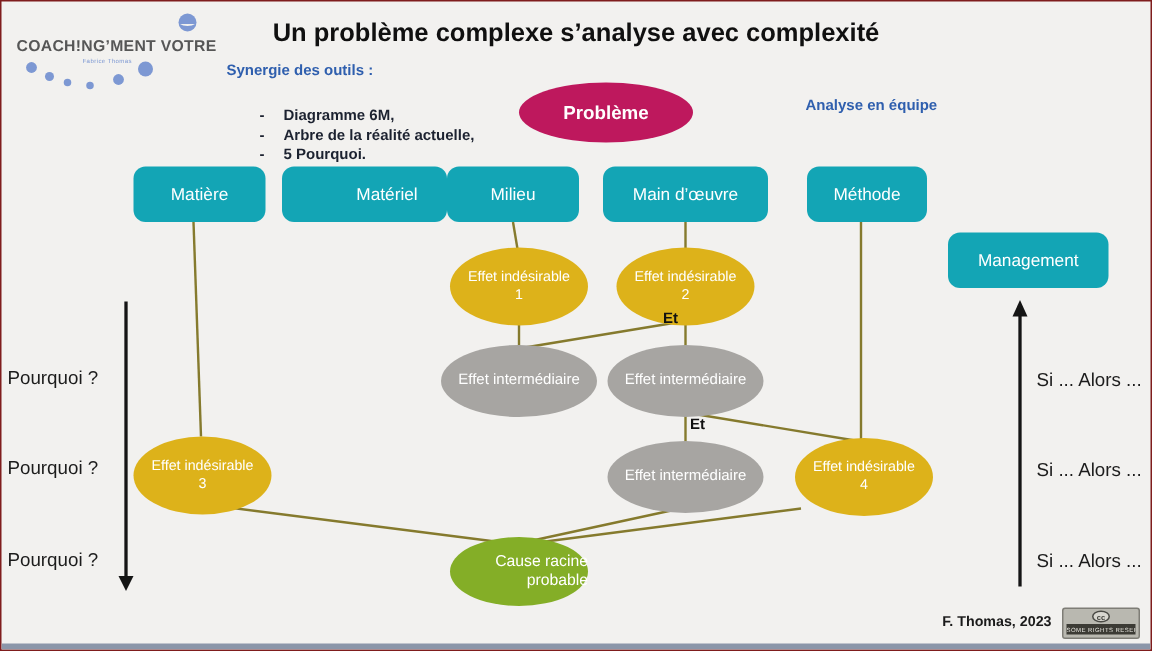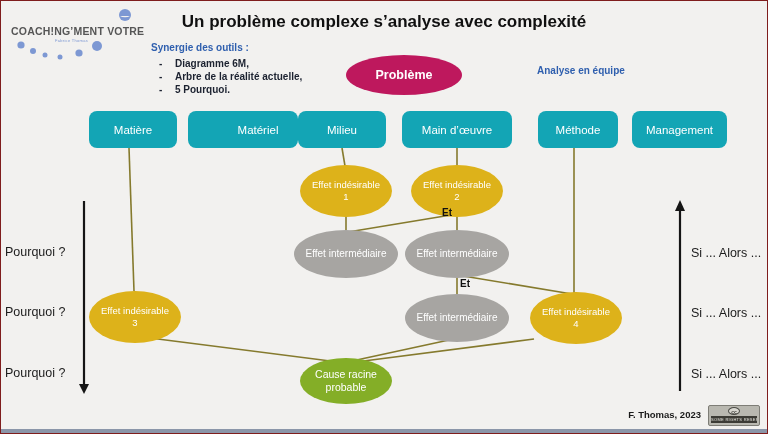--- a/index.html
+++ b/index.html
@@ -11,21 +11,21 @@
   .bottom-strip{position:absolute;left:0;right:0;bottom:0;height:4px;background:#8b96a9;}
 
   
   .logo{position:absolute;left:8px;top:6px;width:150px;height:58px;}
   .logo-text{position:absolute;left:2px;top:18px;font-size:10.5px;font-weight:bold;color:#565656;letter-spacing:.2px;white-space:nowrap;}
   .logo-sub{position:absolute;left:46px;top:31px;font-size:4px;color:#7d98d3;letter-spacing:.3px;}
   .title{position:absolute;left:0;right:0;top:11px;text-align:center;font-size:17px;font-weight:bold;color:#101010;}
 
   .tools{position:absolute;left:150px;top:41px;width:200px;}
   .tools-heading{font-size:10px;font-weight:bold;color:#2f5fae;margin-bottom:2px;}
-  .tools ul{list-style:none;margin:4px;padding:0;}
+  .tools ul{list-style:none;margin:18px;padding:0;}
   .tools li{position:relative;padding-left:20px;font-size:10px;font-weight:bold;color:#1c2230;line-height:13px;}
   .tools li::before{content:"-";position:absolute;left:4px;}
 
   .team-note{position:absolute;left:536px;top:64px;font-size:10px;font-weight:bold;color:#2f5fae;}
 
   .problem{
     position:absolute;left:345px;top:54px;width:116px;height:40px;border-radius:50%;
     background:#be185d;color:#fff;font-size:12.5px;font-weight:bold;
     display:flex;align-items:center;justify-content:center;
   }
@@ -33,30 +33,30 @@
   
   .mbox{
     position:absolute;top:110px;height:37px;border-radius:8px;background:#13a5b5;
     color:#fff;font-size:11.5px;display:flex;align-items:center;justify-content:center;
   }
   .mbox.m1{left:88px;width:88px;}
   .mbox.m2{left:187px;width:80px;padding-left:30px;}
   .mbox.m3{left:297px;width:88px;}
   .mbox.m4{left:401px;width:110px;}
   .mbox.m5{left:537px;width:80px;}
-  .mbox.m6{left:631px;width:95px;}
+  .mbox.m6{left:631px;width:107px;margin-top:44px;}
 
   
   .ell{
     position:absolute;border-radius:50%;color:#fff;text-align:center;
     display:flex;flex-direction:column;align-items:center;justify-content:center;line-height:1.25;
   }
   .gold{background:#ddb21a;font-size:9.5px;width:92px;height:52px;}
   .grayell{background:#a7a5a2;font-size:10px;width:104px;height:48px;}
-  .green{background:#84ae27;font-size:10.5px;width:92px;height:46px;}
+  .green{background:#84ae27;font-size:10.5px;width:92px;height:46px;align-items:flex-end;}
   .e1{left:299px;top:164px;}
   .e2{left:410px;top:164px;}
   .i1{left:293px;top:229px;}
   .i2{left:404px;top:229px;}
   .i3{left:404px;top:293px;}
   .e3{left:88px;top:290px;}
   .e4{left:529px;top:291px;}
   .cause{left:299px;top:357px;}
 
   .and-label{position:absolute;font-size:10px;font-weight:bold;color:#111;}

